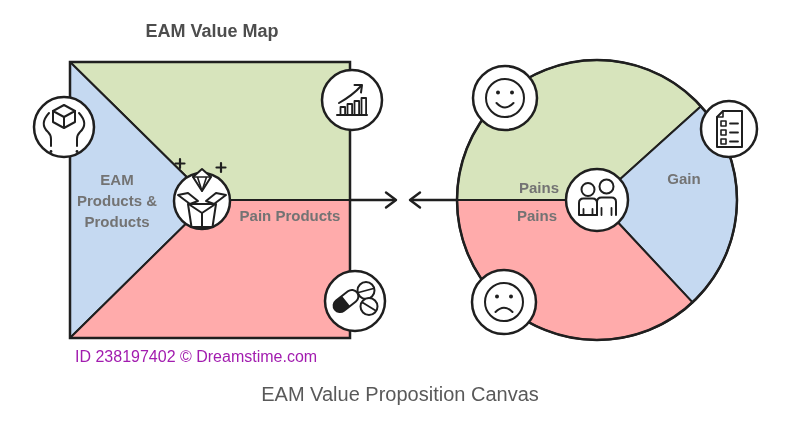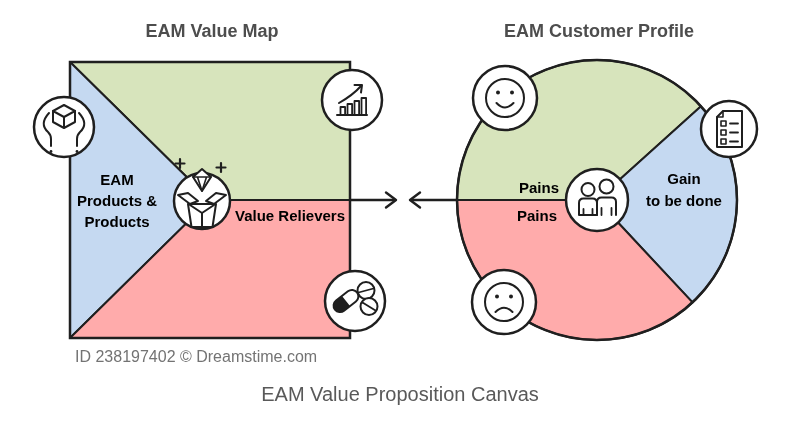--- a/index.html
+++ b/index.html
@@ -1,24 +1,24 @@
 <!DOCTYPE html>
 <html><head>
 <meta charset="utf-8">
 <style>
   html,body{margin:0;padding:0;background:#fff;}
   .canvas{position:relative;width:800px;height:428px;background:#ffffff;overflow:hidden;
           font-family:"Liberation Sans", sans-serif;}
   .canvas svg{position:absolute;left:0;top:0;}
   .t{position:absolute;white-space:nowrap;}
   .heading{font-size:18px;font-weight:bold;color:#4d4d4d;transform:translateX(-50%);}
-  .seclabel{font-size:15px;font-weight:bold;color:#000000;transform:translateX(-50%);text-align:center;}
+  .seclabel{font-size:15px;font-weight:bold;color:#737373;transform:translateX(-50%);text-align:center;}
   .ml{line-height:21px;}
   .ml2{line-height:22px;}
-  .watermark{font-size:16px;color:#737373;}
+  .watermark{font-size:16px;color:#a21caf;}
   .caption{font-size:20px;font-weight:normal;color:#595959;transform:translateX(-50%);}
 </style>
 </head>
 <body>
 
 <div class="canvas">
 
   <svg width="800" height="428" viewBox="0 0 800 428">
 
     <g>
@@ -122,34 +122,32 @@
       <circle cx="606.5" cy="186.5" r="7" stroke-width="2" fill="#ffffff"></circle>
       <path d="M597,215 V202 Q597,197.5 601.5,197.5 H611.5 Q616,197.5 616,202 V215" stroke-width="2"></path>
       <path d="M601.5,208 V215 M611.5,208 V215" stroke-width="1.8"></path>
       <circle cx="588" cy="189.5" r="6.5" stroke-width="2" fill="#ffffff"></circle>
       <path d="M579,215 V203 Q579,198.5 583.5,198.5 H592.5 Q597,198.5 597,203 V215 Z" stroke-width="2" fill="#ffffff"></path>
       <path d="M583.5,209 V215 M592.5,209 V215" stroke-width="1.8"></path>
     </g>
   </svg>
 
   <div class="t heading" style="left:212px;top:21px">EAM Value Map</div>
-  <div class="t heading" style="left:599px;top:21px">EAM Customer Profile</div>
 
   <div class="t seclabel ml" style="left:117px;top:169px">
     <div>EAM</div>
     <div>Products &amp;</div>
     <div>Products</div>
   </div>
 
-  <div class="t seclabel" style="left:290px;top:207px">Value Relievers</div>
+  <div class="t seclabel" style="left:290px;top:207px">Pain Products</div>
 
   <div class="t seclabel" style="left:539px;top:179px">Pains</div>
   <div class="t seclabel" style="left:537px;top:207px">Pains</div>
 
   <div class="t seclabel ml2" style="left:684px;top:168px">
     <div>Gain</div>
-    <div>to be done</div>
   </div>
 
   <div class="t watermark" style="left:75px;top:348px">ID 238197402 © Dreamstime.com</div>
 
   <div class="t caption" style="left:400px;top:383px">EAM Value Proposition Canvas</div>
 </div>
 
 </body></html>

